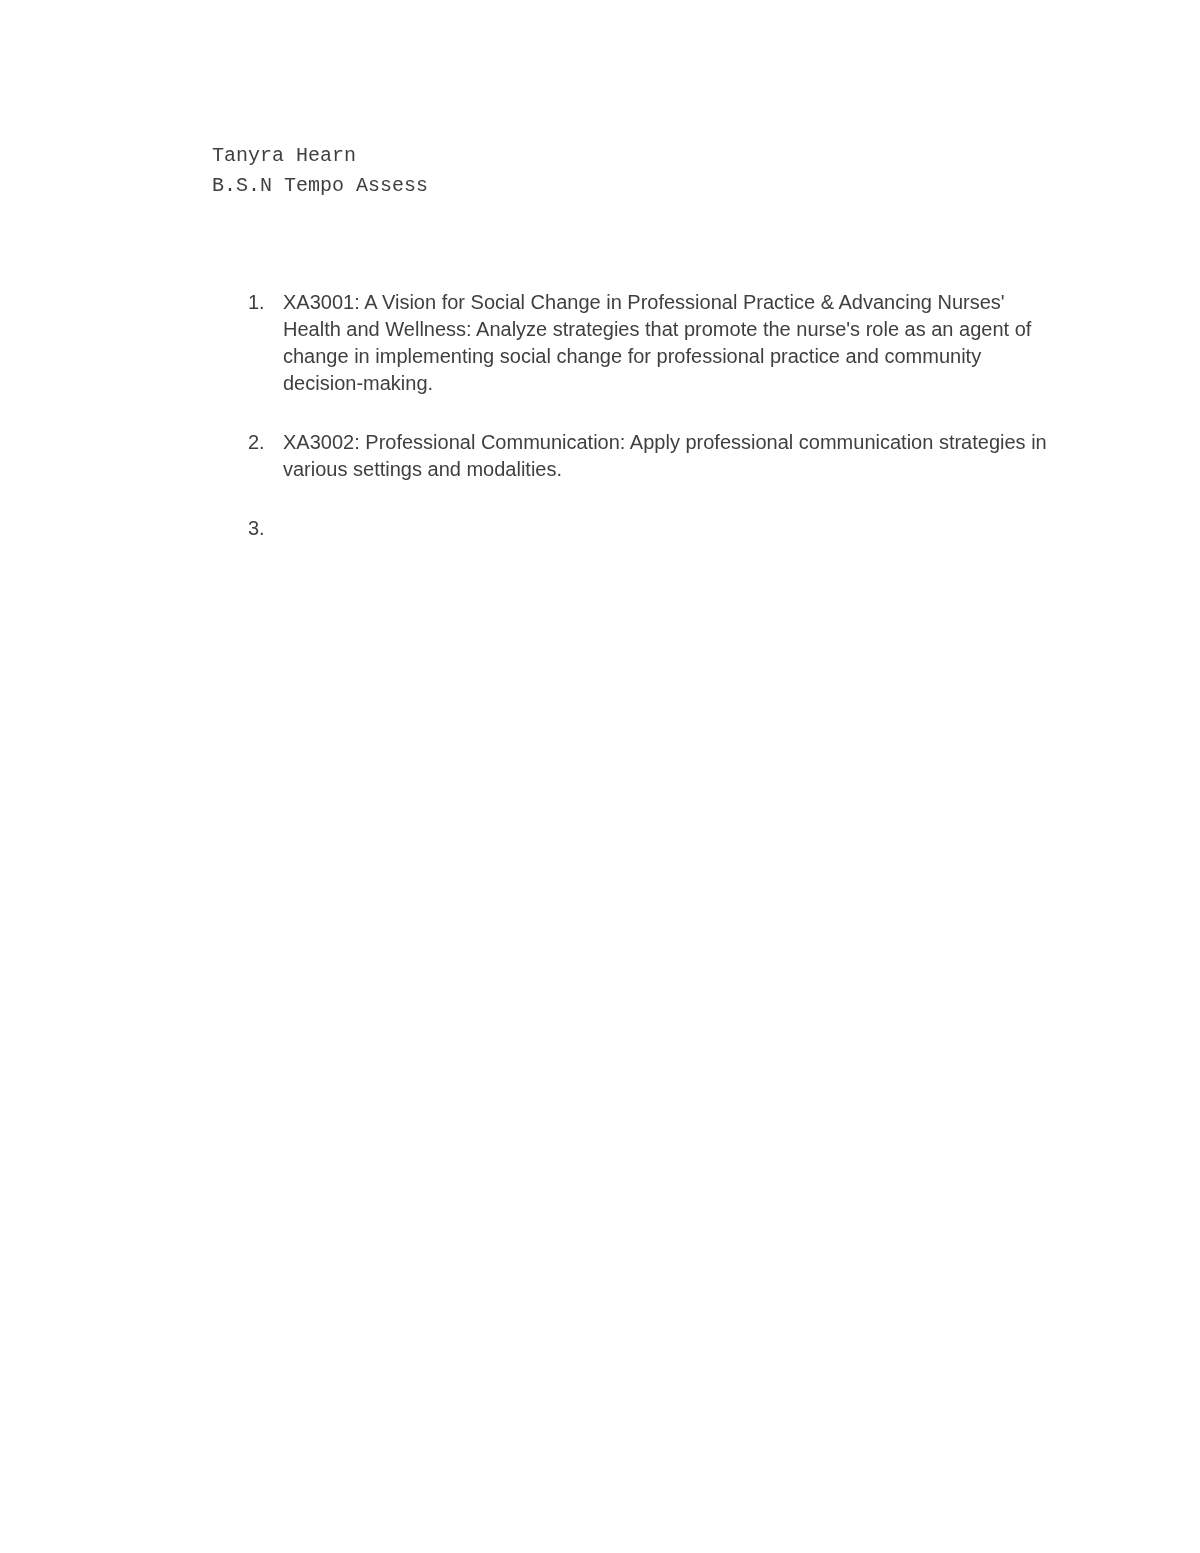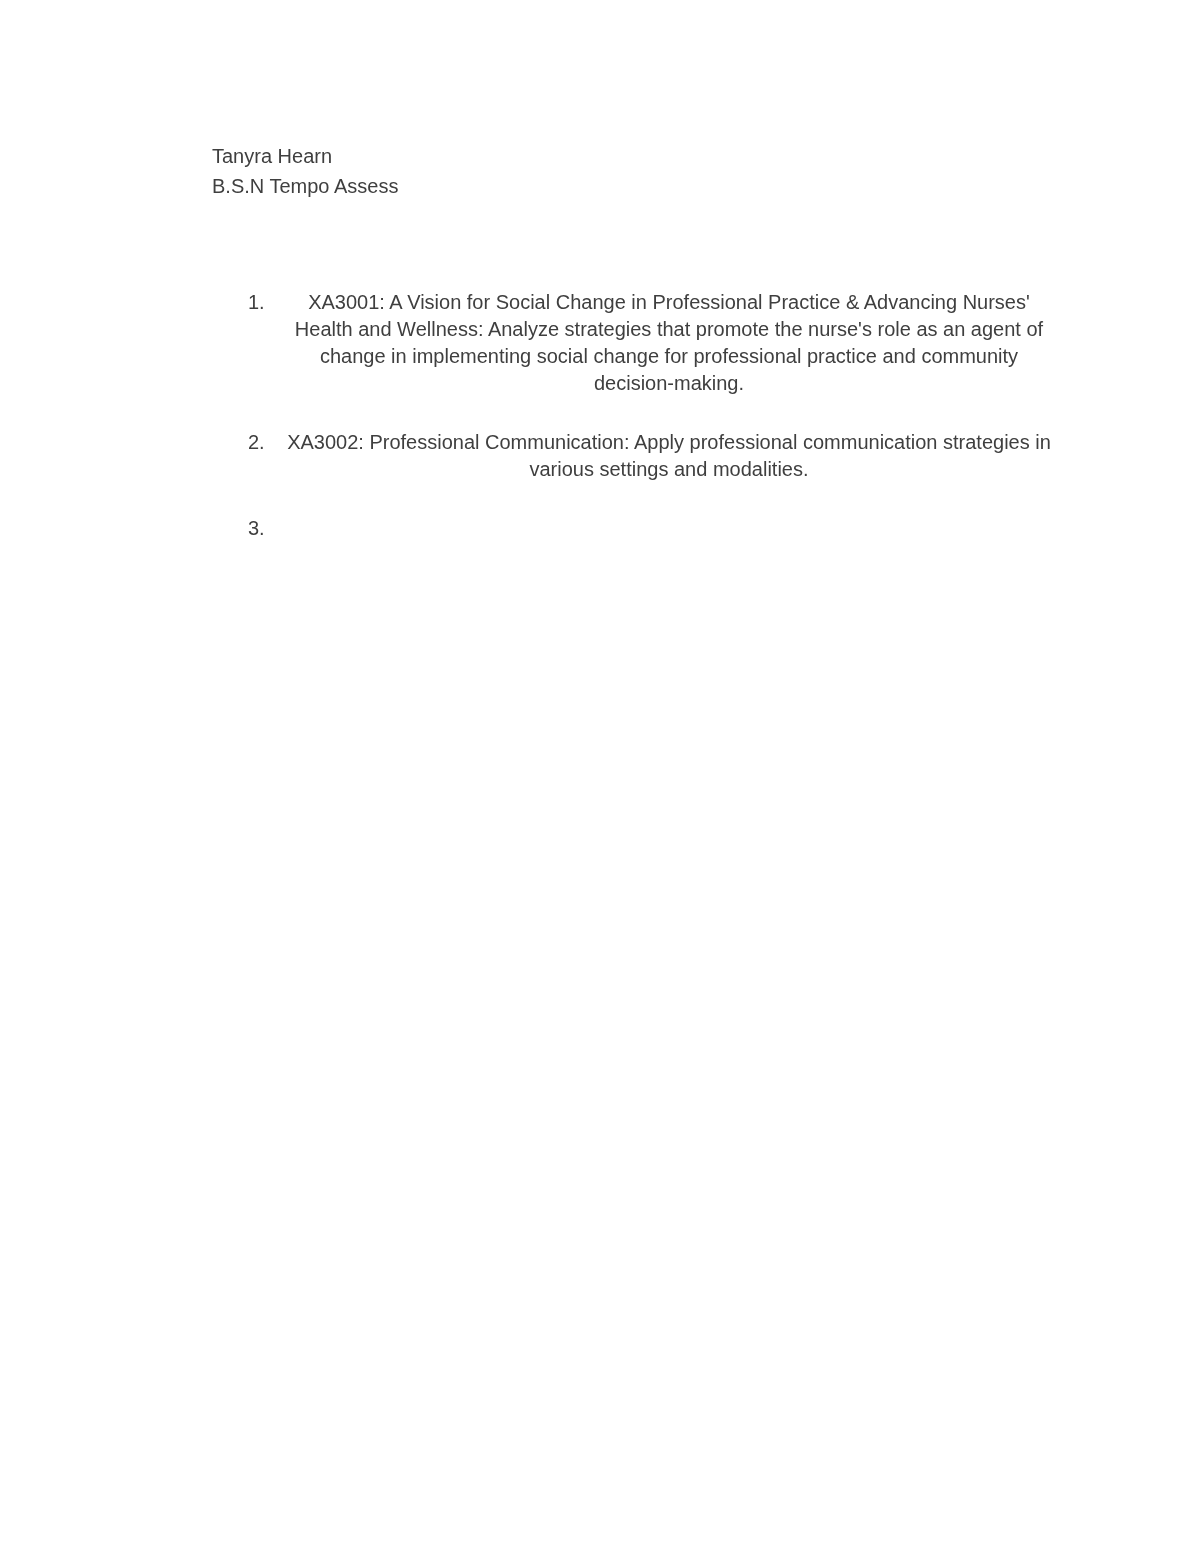--- a/index.html
+++ b/index.html
@@ -19,39 +19,40 @@
     width: 1200px;
     height: 1553px;
     background: #ffffff;
     box-sizing: border-box;
     padding: 141px 0 0 212px;
   }
   .doc-header {
     font-size: 20px;
     line-height: 30px;
     white-space: nowrap;
+    font-family: Liberation Mono, monospace;
   }
   .outcome-list {
     margin-top: 88px;
     margin-left: 36px;
     font-size: 20px;
     line-height: 27px;
   }
   .outcome-item {
     display: flex;
     align-items: flex-start;
     margin-bottom: 32px;
   }
   .outcome-marker {
     flex: 0 0 35px;
     width: 35px;
   }
   .outcome-text {
     width: 772px;
-    text-align: center;
+    text-align: left;
   }
 </style>
 </head>
 <body>
 
 <div class="page">
 
   <div class="doc-header">
     <div>Tanyra Hearn</div>
     <div>B.S.N Tempo Assess</div>

